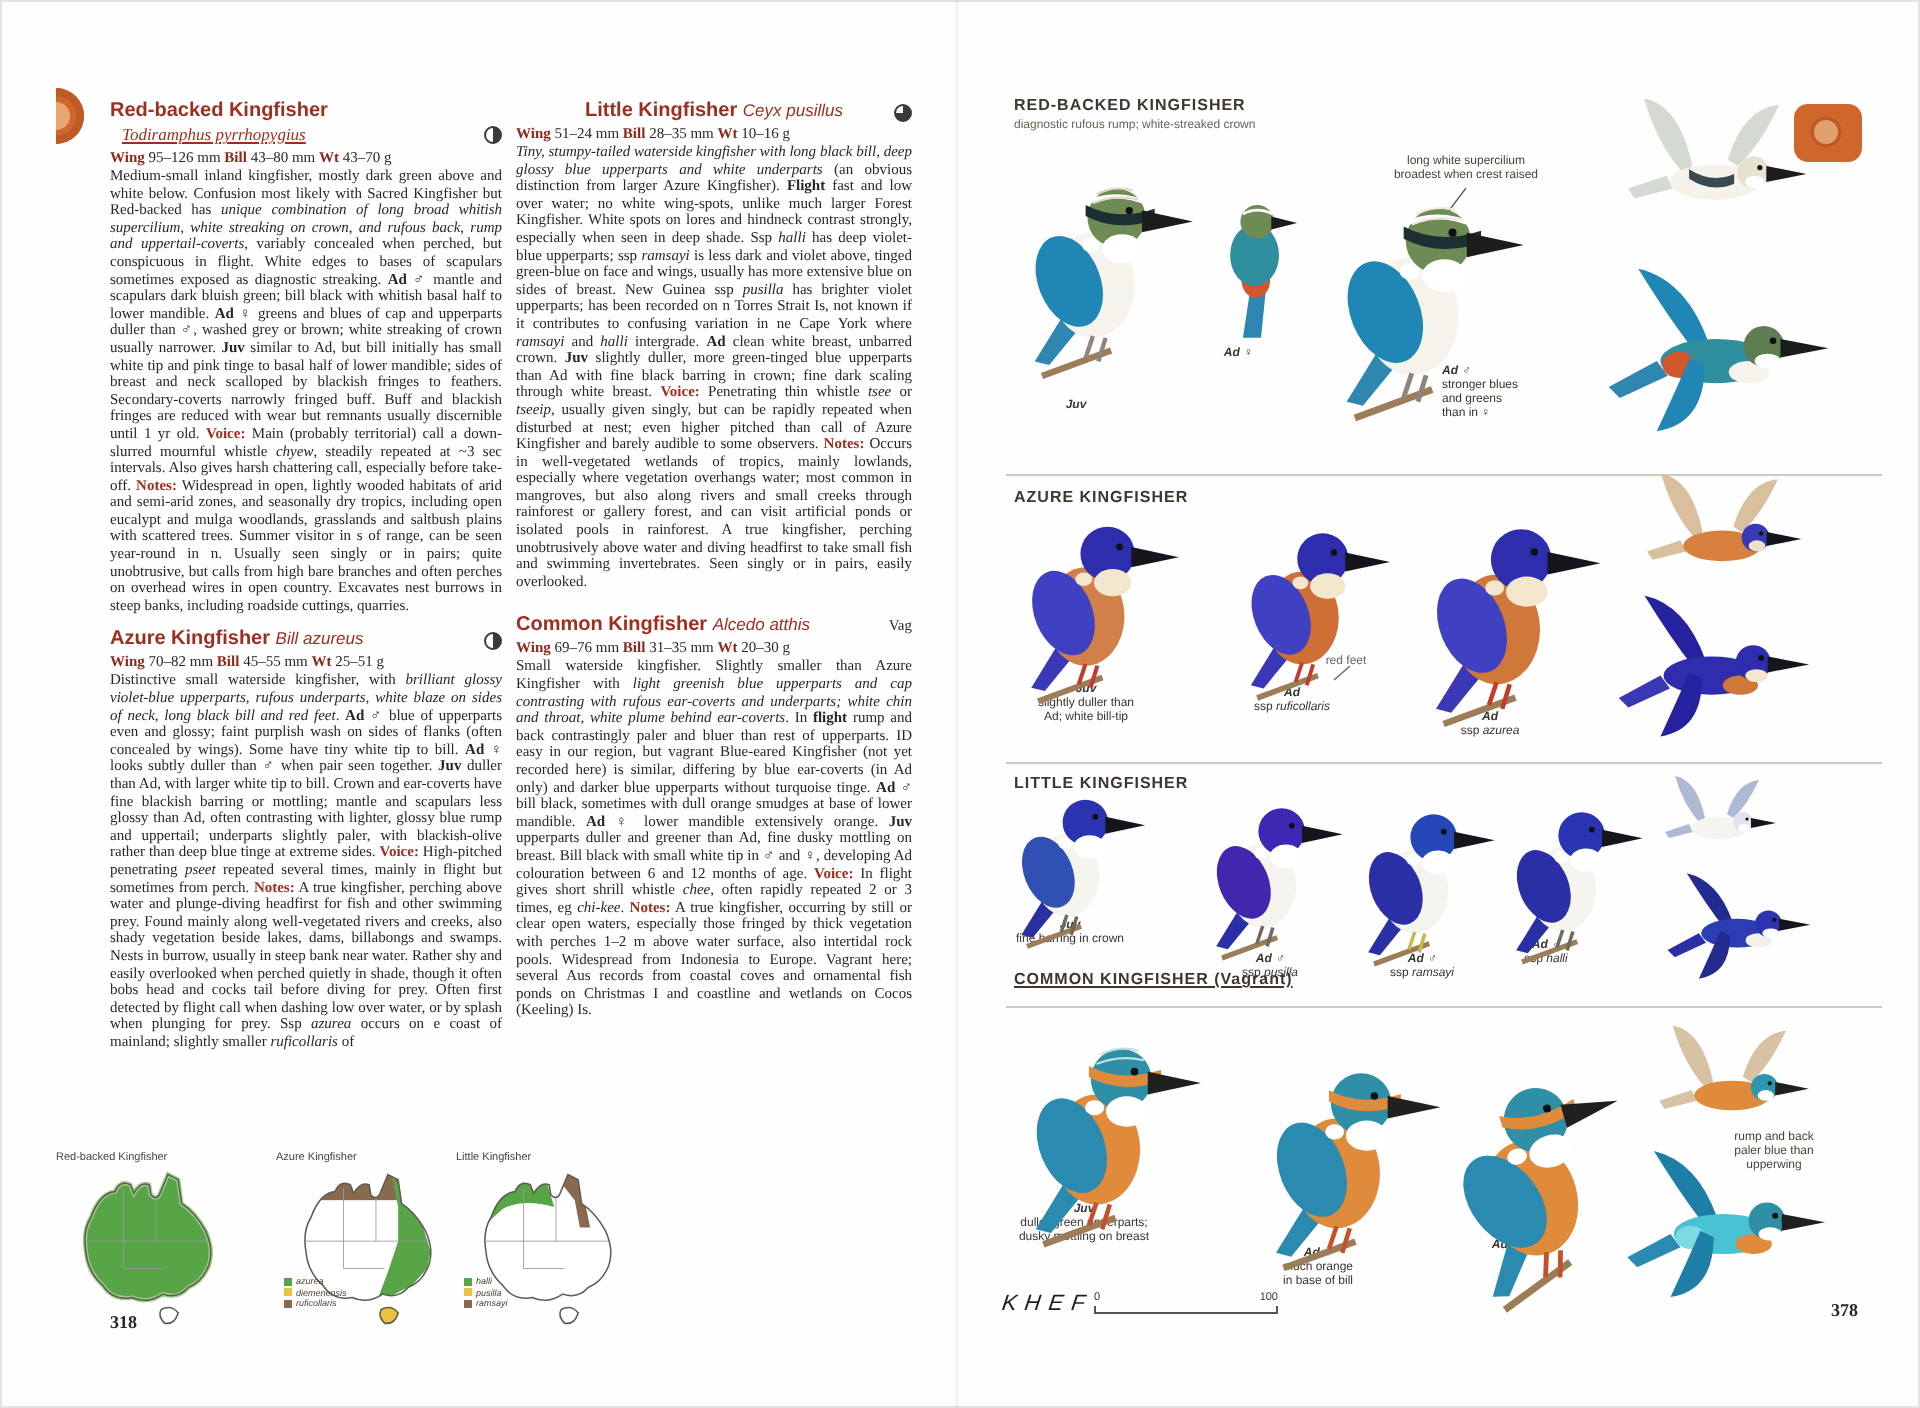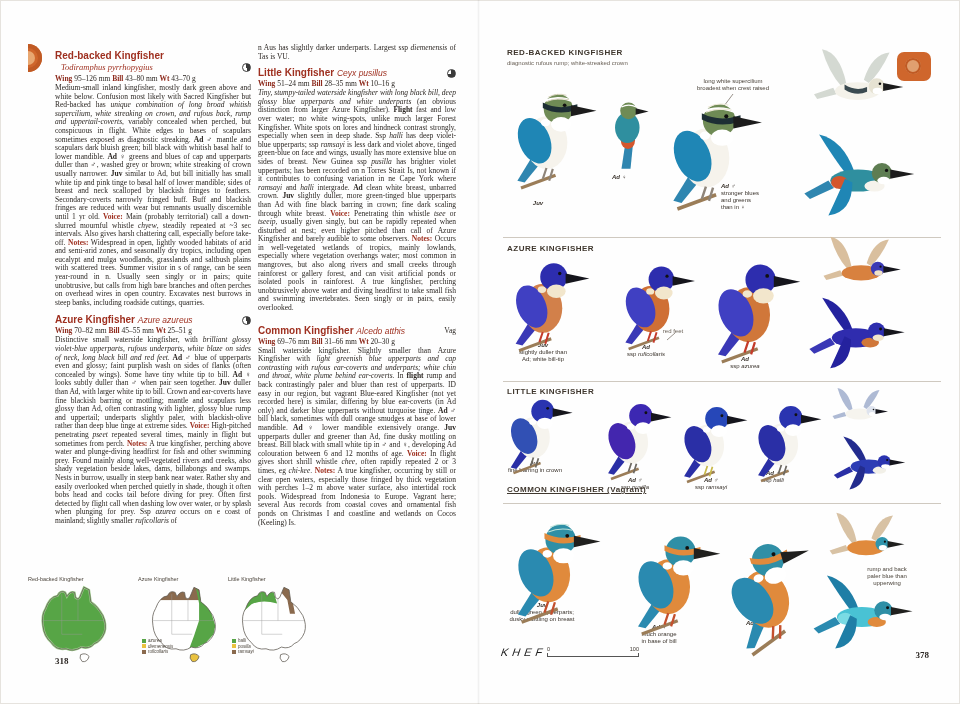--- a/index.html
+++ b/index.html
@@ -12,21 +12,21 @@
   .page-right{left:485px;width:468px;}
   
   .tab-left{position:absolute;left:-14px;top:44px;width:28px;height:28px;border-radius:50%;
             background:#cf662c;box-shadow:inset 0 0 0 4px #c05a24;}
   .tab-left .inner{position:absolute;left:7px;top:7px;width:14px;height:14px;border-radius:50%;background:#e8a771;}
   .col{position:absolute;top:44px;}
   .col1{left:27px;width:196px;}
   .col2{left:230px;width:198px;}
   .sp{margin-bottom:7px;}
   .spname{font-family:"Liberation Sans",sans-serif;font-size:10px;font-weight:bold;color:#9e2f1f;margin:6px 0 1px 0;}
-  .sciline{font-size:8.5px;color:#9e2f1f;margin:0 0 2px 6px;position:relative;}
+  .sciline{font-size:8.5px;color:#9e2f1f;margin:0 0 2px 6px;position:relative;text-decoration:underline;}
   .inline-sci{font-size:8.5px;color:#9e2f1f;font-weight:normal;}
   .pie{display:inline-block;width:7px;height:7px;border-radius:50%;border:1px solid #3a3a3a;
        position:absolute;right:0;top:1px;}
   .pie.inhead{position:absolute;right:0;top:2px;}
   .vagtag{position:absolute;right:0;top:1px;font-family:"Liberation Serif",serif;font-size:7.5px;
           font-weight:normal;color:#2b2622;}
   .meas{font-size:7.5px;margin:0 0 1px 0;}
   .ml{color:#8d2a1c;font-weight:bold;}
   .body{font-size:7.5px;line-height:8.6px;text-align:justify;margin:0;}
   .body .vn{color:#9e2f1f;font-weight:bold;}
@@ -85,56 +85,55 @@
         <div class="meas">
           <b class="ml">Wing</b> <span>95–126 mm</span>
           <b class="ml">Bill</b> <span>43–80 mm</span>
           <b class="ml">Wt</b> <span>43–70 g</span>
         </div>
         <p class="body">Medium-small inland kingfisher, mostly dark green above and white below. Confusion most likely with Sacred Kingfisher but Red-backed has <i>unique combination of long broad whitish supercilium, white streaking on crown, and rufous back, rump and uppertail-coverts</i>, variably concealed when perched, but conspicuous in flight. White edges to bases of scapulars sometimes exposed as diagnostic streaking. <b>Ad ♂</b> mantle and scapulars dark bluish green; bill black with whitish basal half to lower mandible. <b>Ad ♀</b> greens and blues of cap and upperparts duller than ♂, washed grey or brown; white streaking of crown usually narrower. <b>Juv</b> similar to Ad, but bill initially has small white tip and pink tinge to basal half of lower mandible; sides of breast and neck scalloped by blackish fringes to feathers. Secondary-coverts narrowly fringed buff. Buff and blackish fringes are reduced with wear but remnants usually discernible until 1 yr old. <span class="vn">Voice:</span> Main (probably territorial) call a down-slurred mournful whistle <i>chyew</i>, steadily repeated at ~3 sec intervals. Also gives harsh chattering call, especially before take-off. <span class="vn">Notes:</span> Widespread in open, lightly wooded habitats of arid and semi-arid zones, and seasonally dry tropics, including open eucalypt and mulga woodlands, grasslands and saltbush plains with scattered trees. Summer visitor in s of range, can be seen year-round in n. Usually seen singly or in pairs; quite unobtrusive, but calls from high bare branches and often perches on overhead wires in open country. Excavates nest burrows in steep banks, including roadside cuttings, quarries.</p>
       </section>
 
       <section class="sp">
         <h2 class="spname" style="position:relative;">
-          <span>Azure Kingfisher</span> <i class="inline-sci">Azure azureus</i>
+          <span>Azure Kingfisher</span> <i class="inline-sci">Bill azureus</i>
           <span class="pie inhead" style="background: conic-gradient(rgb(58, 58, 58) 0deg, rgb(58, 58, 58) 180deg, rgb(255, 255, 255) 0deg);"></span>
         </h2>
         <div class="meas">
           <b class="ml">Wing</b> <span>70–82 mm</span>
           <b class="ml">Bill</b> <span>45–55 mm</span>
           <b class="ml">Wt</b> <span>25–51 g</span>
         </div>
         <p class="body">Distinctive small waterside kingfisher, with <i>brilliant glossy violet-blue upperparts, rufous underparts, white blaze on sides of neck, long black bill and red feet</i>. <b>Ad ♂</b> blue of upperparts even and glossy; faint purplish wash on sides of flanks (often concealed by wings). Some have tiny white tip to bill. <b>Ad ♀</b> looks subtly duller than ♂ when pair seen together. <b>Juv</b> duller than Ad, with larger white tip to bill. Crown and ear-coverts have fine blackish barring or mottling; mantle and scapulars less glossy than Ad, often contrasting with lighter, glossy blue rump and uppertail; underparts slightly paler, with blackish-olive rather than deep blue tinge at extreme sides. <span class="vn">Voice:</span> High-pitched penetrating <i>pseet</i> repeated several times, mainly in flight but sometimes from perch. <span class="vn">Notes:</span> A true kingfisher, perching above water and plunge-diving headfirst for fish and other swimming prey. Found mainly along well-vegetated rivers and creeks, also shady vegetation beside lakes, dams, billabongs and swamps. Nests in burrow, usually in steep bank near water. Rather shy and easily overlooked when perched quietly in shade, though it often bobs head and cocks tail before diving for prey. Often first detected by flight call when dashing low over water, or by splash when plunging for prey. Ssp <i>azurea</i> occurs on e coast of mainland; slightly smaller <i>ruficollaris</i> of</p>
       </section>
     </div>
 
     <div class="col col2">
-      <p class="body">n Aus has slightly darker underparts. Largest ssp <i>diemenensis</i> of Tas is VU.</p>
 
       <section class="sp">
-        <h2 class="spname" style="position:relative;">
+        <h2 class="spname" style="position:relative;text-align:center;">
           <span>Little Kingfisher</span> <i class="inline-sci">Ceyx pusillus</i>
           <span class="pie inhead" style="background: conic-gradient(rgb(58, 58, 58) 0deg, rgb(58, 58, 58) 270deg, rgb(255, 255, 255) 0deg);"></span>
         </h2>
         <div class="meas">
           <b class="ml">Wing</b> <span>51–24 mm</span>
           <b class="ml">Bill</b> <span>28–35 mm</span>
           <b class="ml">Wt</b> <span>10–16 g</span>
         </div>
         <p class="body"><i>Tiny, stumpy-tailed waterside kingfisher with long black bill, deep glossy blue upperparts and white underparts</i> (an obvious distinction from larger Azure Kingfisher). <b>Flight</b> fast and low over water; no white wing-spots, unlike much larger Forest Kingfisher. White spots on lores and hindneck contrast strongly, especially when seen in deep shade. Ssp <i>halli</i> has deep violet-blue upperparts; ssp <i>ramsayi</i> is less dark and violet above, tinged green-blue on face and wings, usually has more extensive blue on sides of breast. New Guinea ssp <i>pusilla</i> has brighter violet upperparts; has been recorded on n Torres Strait Is, not known if it contributes to confusing variation in ne Cape York where <i>ramsayi</i> and <i>halli</i> intergrade. <b>Ad</b> clean white breast, unbarred crown. <b>Juv</b> slightly duller, more green-tinged blue upperparts than Ad with fine black barring in crown; fine dark scaling through white breast. <span class="vn">Voice:</span> Penetrating thin whistle <i>tsee</i> or <i>tseeip</i>, usually given singly, but can be rapidly repeated when disturbed at nest; even higher pitched than call of Azure Kingfisher and barely audible to some observers. <span class="vn">Notes:</span> Occurs in well-vegetated wetlands of tropics, mainly lowlands, especially where vegetation overhangs water; most common in mangroves, but also along rivers and small creeks through rainforest or gallery forest, and can visit artificial ponds or isolated pools in rainforest. A true kingfisher, perching unobtrusively above water and diving headfirst to take small fish and swimming invertebrates. Seen singly or in pairs, easily overlooked.</p>
       </section>
 
       <section class="sp">
         <h2 class="spname" style="position:relative;margin-top:12px;">
           <span>Common Kingfisher</span> <i class="inline-sci">Alcedo atthis</i>
           <span class="vagtag">Vag</span>
         </h2>
         <div class="meas">
           <b class="ml">Wing</b> <span>69–76 mm</span>
-          <b class="ml">Bill</b> <span>31–66 mm</span>
+          <b class="ml">Bill</b> <span>31–35 mm</span>
           <b class="ml">Wt</b> <span>20–30 g</span>
         </div>
         <p class="body">Small waterside kingfisher. Slightly smaller than Azure Kingfisher with <i>light greenish blue upperparts and cap contrasting with rufous ear-coverts and underparts; white chin and throat, white plume behind ear-coverts</i>. In <b>flight</b> rump and back contrastingly paler and bluer than rest of upperparts. ID easy in our region, but vagrant Blue-eared Kingfisher (not yet recorded here) is similar, differing by blue ear-coverts (in Ad only) and darker blue upperparts without turquoise tinge. <b>Ad ♂</b> bill black, sometimes with dull orange smudges at base of lower mandible. <b>Ad ♀</b> lower mandible extensively orange. <b>Juv</b> upperparts duller and greener than Ad, fine dusky mottling on breast. Bill black with small white tip in ♂ and ♀, developing Ad colouration between 6 and 12 months of age. <span class="vn">Voice:</span> In flight gives short shrill whistle <i>chee</i>, often rapidly repeated 2 or 3 times, eg <i>chi-kee</i>. <span class="vn">Notes:</span> A true kingfisher, occurring by still or clear open waters, especially those fringed by thick vegetation with perches 1–2 m above water surface, also intertidal rock pools. Widespread from Indonesia to Europe. Vagrant here; several Aus records from coastal coves and ornamental fish ponds on Christmas I and coastline and wetlands on Cocos (Keeling) Is.</p>
       </section>
     </div>
 
     <div class="maps">
       <figure class="mapfig" style="left:0;top:0;margin:0;">
         <div class="maptitle">Red-backed Kingfisher</div>
         <div class="mapcanvas"><svg viewBox="0 0 100 96" width="88" height="82">

